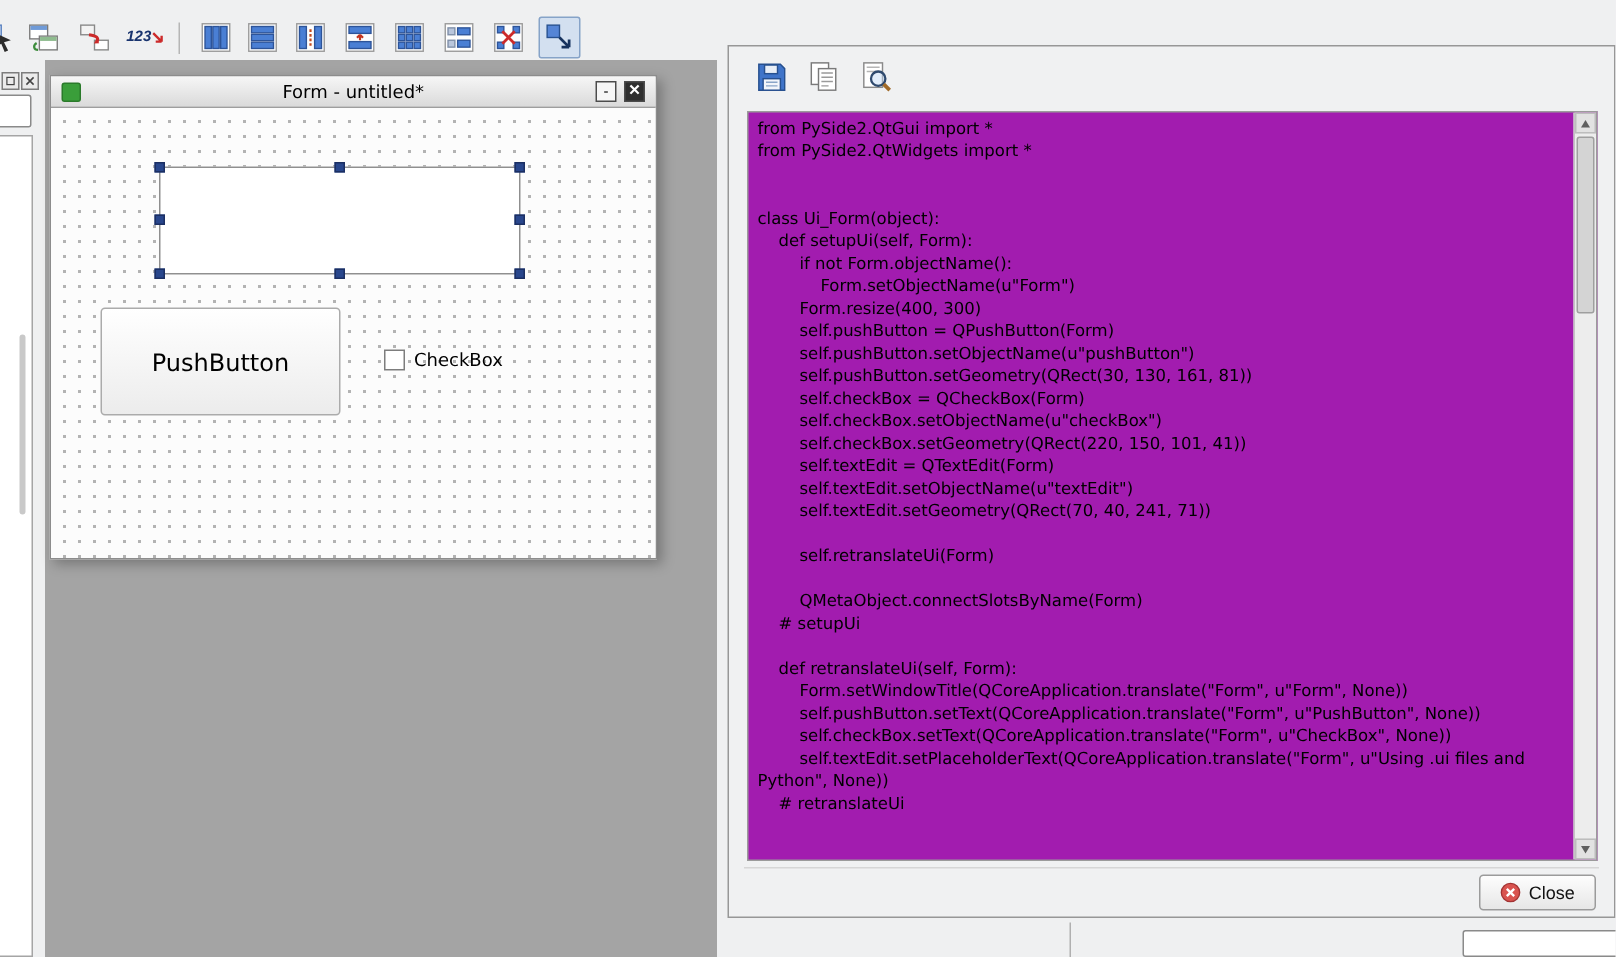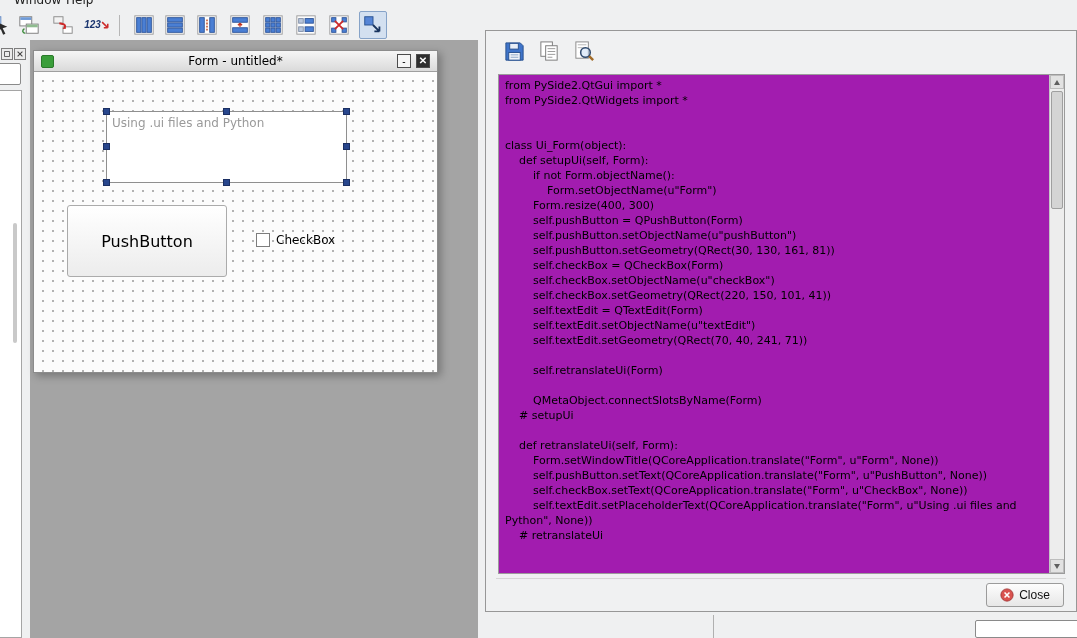--- a/index.html
+++ b/index.html
@@ -96,24 +96,20 @@
   .res-box{position:absolute;left:5px;top:23px;width:269px;height:18px;background:#fff;border:1px solid #8a8a8a;
            border-radius:2px;font-size:11px;display:flex;align-items:center;padding-left:40px;color:#1a1a1a;cursor:pointer}
   .res-box2{position:absolute;left:261px;top:5px;width:104px;height:18px;background:#fff;
             border:1px solid #8a8a8a;border-radius:2px}
 </style>
 </head>
 <body>
 
 <div class="screen">
 
-  <div class="menubar">
-    <span class="menu-window">Window</span>
-    <span class="menu-help">Help</span>
-  </div>
 
   <div class="toolbar">
     <button class="tbtn" style="left:-14px">
       <svg viewBox="0 0 24 24">
           <rect x="3" y="3" width="11" height="11" fill="#cfe0f4" stroke="#5b82c0"></rect>
           <path d="M10 9 L21 14 L16 15.5 L19 21.5 L16.5 22.5 L14 16.5 L10 19 Z" fill="#2b2b2b"></path>
         </svg>
     </button>
     <button class="tbtn" style="left:16px">
       <svg viewBox="0 0 24 24">
@@ -241,21 +237,20 @@
     <div class="form-window">
       <div class="fw-titlebar">
         <span class="fw-icon"></span>
         <span class="fw-title">Form - untitled*</span>
         <button class="fw-btn fw-min">-</button>
         <button class="fw-btn fw-close">✕</button>
       </div>
       <div class="fw-canvas">
 
         <div class="w-textedit">
-          <span class="ph">Using .ui files and Python</span>
           <span class="handle h-tl"></span>
           <span class="handle h-tm"></span>
           <span class="handle h-tr"></span>
           <span class="handle h-ml"></span>
           <span class="handle h-mr"></span>
           <span class="handle h-bl"></span>
           <span class="handle h-bm"></span>
           <span class="handle h-br"></span>
         </div>
 

